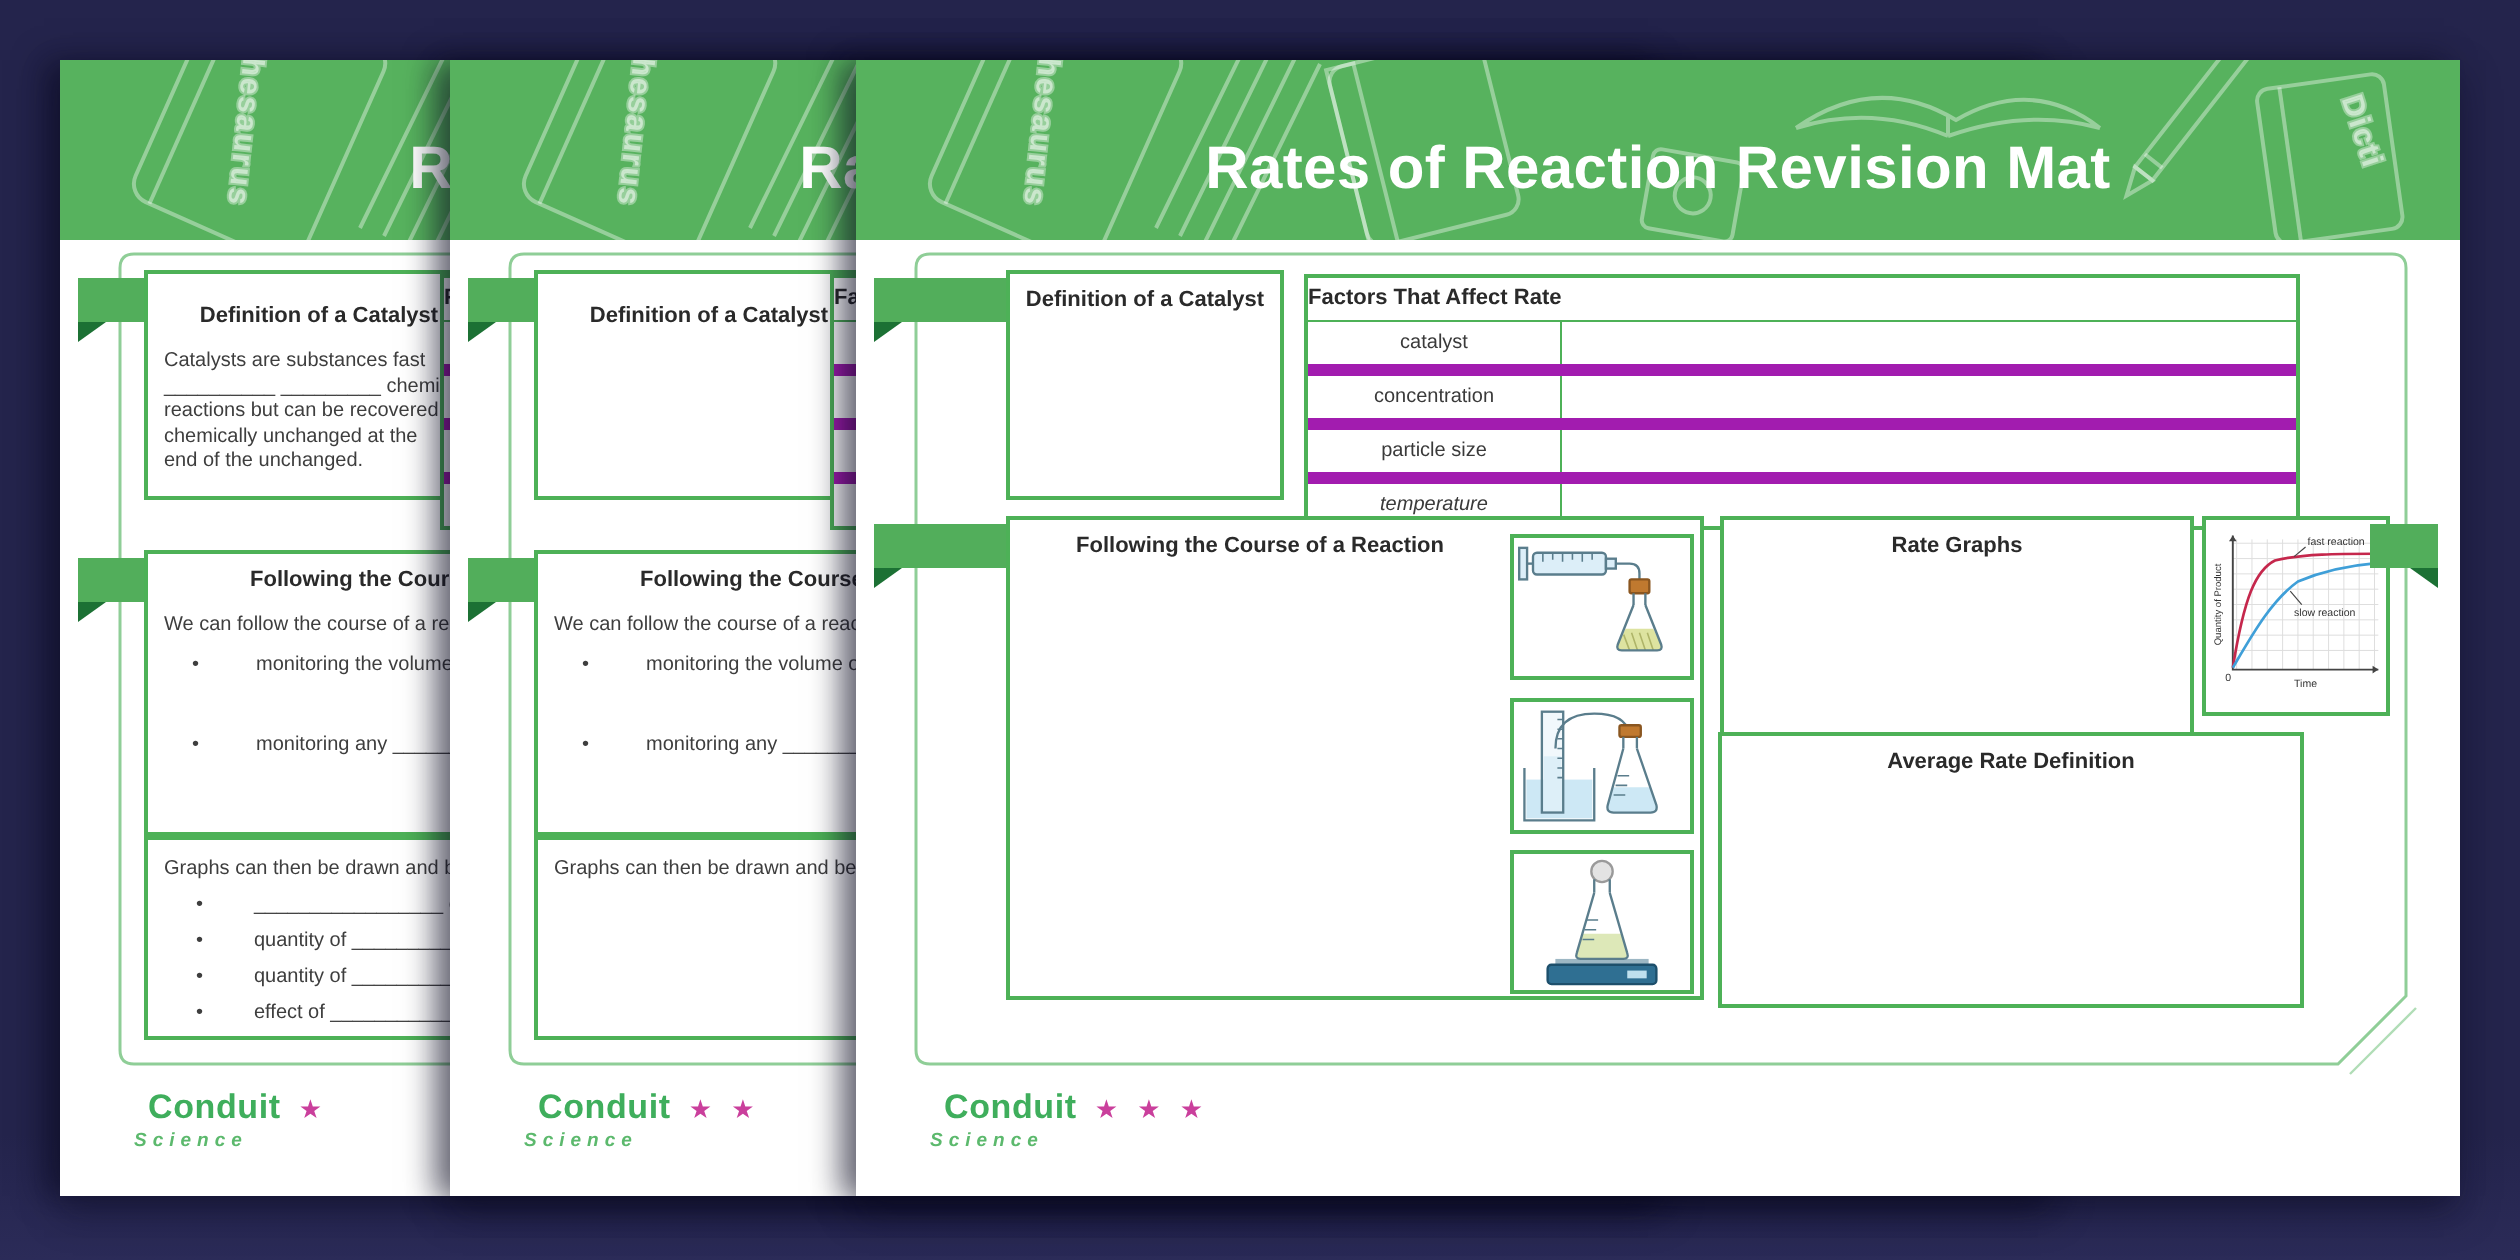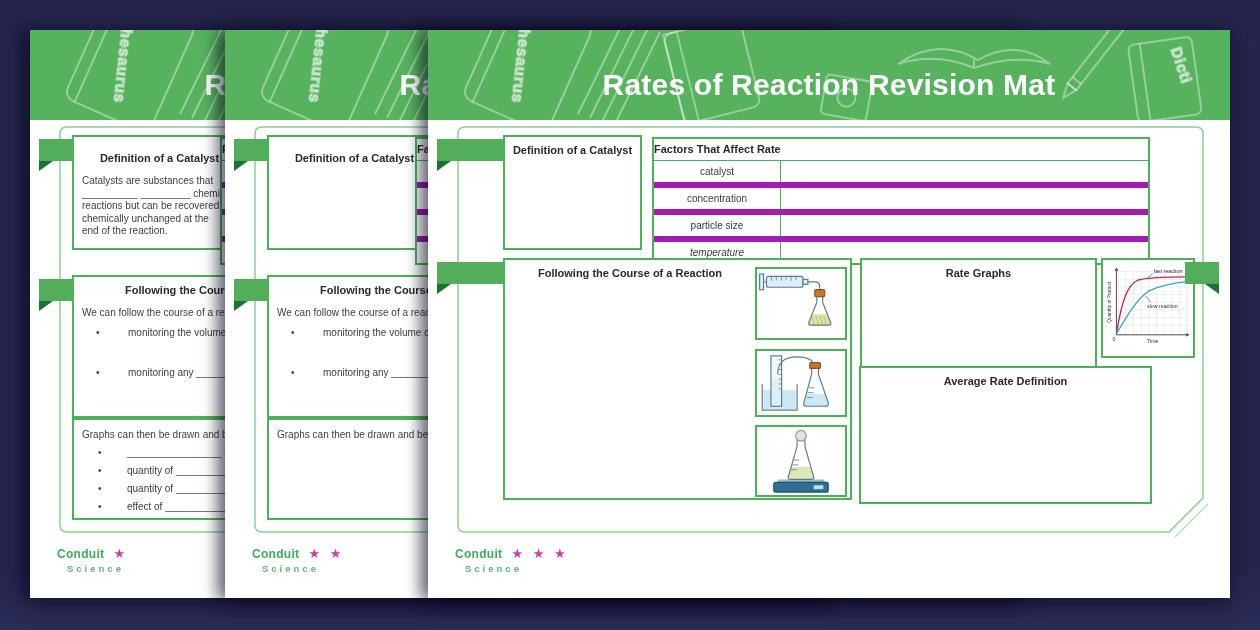--- a/index.html
+++ b/index.html
@@ -57,23 +57,23 @@
   .follow2{left:42px;top:245px;width:360px;height:143px;}
   .follow2 .bx-title{text-align:left;padding-left:51px;}
   .fline{position:absolute;left:8px;top:30px;font-size:10px;color:#3e3e3e;white-space:nowrap;}
   .fbullet{position:absolute;font-size:10px;color:#3e3e3e;white-space:nowrap;}
   .fbullet .dot{position:absolute;left:0;top:0;}
   .fbullet .btxt{position:absolute;left:32px;top:0;}
   .notes{left:42px;top:388px;width:360px;height:102px;}
   .nline{position:absolute;left:8px;top:9px;font-size:10px;color:#3e3e3e;white-space:nowrap;}
 
   .logo{position:absolute;left:27px;top:514px;z-index:4;white-space:nowrap;}
-  .logo-name{font-weight:bold;font-size:12px;color:#3fae5c;letter-spacing:.3px;}
+  .logo-name{font-weight:bold;font-size:17px;color:#3fae5c;letter-spacing:.3px;margin-left:17px;}
   .logo-stars{font-size:13px;color:#ca3f9c;margin-left:9px;letter-spacing:3px;}
-  .logo-sub{font-size:9.5px;color:#5cb96d;letter-spacing:3px;margin:1px 0 0 10px;font-weight:bold;}
+  .logo-sub{font-size:9.5px;color:#5cb96d;letter-spacing:3px;margin:1px 0 0 10px;font-weight:bold;font-style:italic;}
 
   .gsvg text{font-family:"Liberation Sans",sans-serif;}
 </style>
 </head>
 <body>
 
 <div class="stage">
 
   <div class="page back">
     <div class="hdr">
@@ -111,25 +111,25 @@
 
     <svg class="outline" width="802" height="568">
       <path d="M37,97 H768 Q775,97 775,104 V468 L741,502 H37 Q30,502 30,495 V104 Q30,97 37,97 Z" fill="none" stroke="#8fce97" stroke-width="1.5"></path>
       <path d="M780,474 L747,507" fill="none" stroke="#8fce97" stroke-width="1.2" opacity=".7"></path>
     </svg>
 
     <div class="ribbon rleft" style="left:9px;top:109px;width:35px;"></div>
     <div class="gbox def2">
       <div class="bx-title" style="padding-top:15px;">Definition of a Catalyst</div>
       <div class="def-body">
-        <div>Catalysts are substances that</div>
+        <div>Catalysts are substances fast</div>
         <div>__________ _________ chemical</div>
         <div>reactions but can be recovered</div>
         <div>chemically unchanged at the</div>
-        <div>end of the reaction.</div>
+        <div>end of the unchanged.</div>
       </div>
     </div>
 
     <div class="table tablefrag">
       <div class="t-head">Factors That Affect Rate</div>
       <div class="t-row">
           <div class="t-label">catalyst</div>
           <div class="t-cell"></div>
         </div>
       <div class="t-row">

